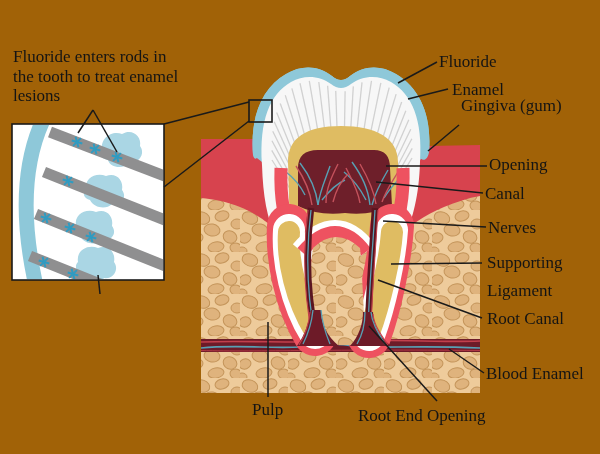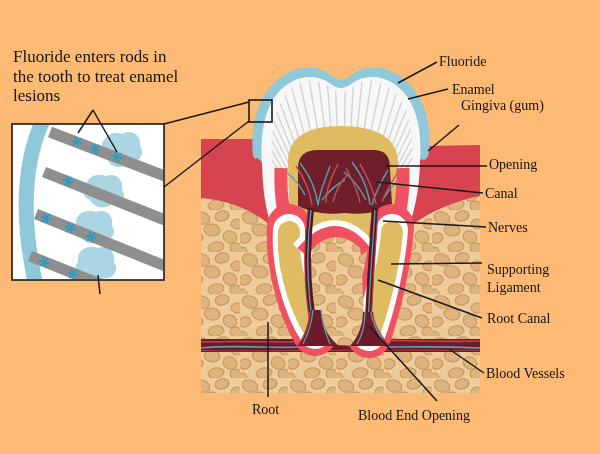--- a/index.html
+++ b/index.html
@@ -1,19 +1,19 @@
 <!DOCTYPE html>
 <html><head>
 <meta charset="utf-8">
 <style>
   html,body{margin:0;padding:0;background:#fff;}
-  #stage{position:relative;width:600px;height:454px;background:#fdba74;overflow:hidden;
+  #stage{position:relative;width:600px;height:454px;background:#a16207;overflow:hidden;
          font-family:"Liberation Serif","DejaVu Serif",serif;color:#141414;}
   #art{position:absolute;left:0;top:0;}
-  .lbl{position:absolute;font-size:14px;line-height:21px;white-space:nowrap;color:#141414;}
+  .lbl{position:absolute;font-size:17px;line-height:21px;white-space:nowrap;color:#141414;}
   .cap{position:absolute;font-size:17px;line-height:19.5px;color:#141414;}
   .wrap{white-space:normal;}
 </style>
 </head>
 <body>
 
 <div id="stage">
 
 <svg id="art" width="600" height="454" viewBox="0 0 600 454">
   <defs>
@@ -228,19 +228,19 @@
 </svg>
 
 <div class="cap wrap" style="left:13px;top:47px;width:170px;">Fluoride enters rods in the tooth to treat enamel lesions</div>
 
 <div class="lbl" style="left:439px;top:51px;">Fluoride</div>
 <div class="lbl" style="left:452px;top:79px;text-align:center;">Enamel</div>
 <div class="lbl" style="left:461px;top:95px;">Gingiva (gum)</div>
 <div class="lbl" style="left:489px;top:154px;">Opening</div>
 <div class="lbl" style="left:485px;top:183px;">Canal</div>
 <div class="lbl" style="left:488px;top:217px;">Nerves</div>
-<div class="lbl wrap" style="left:487px;top:249px;width:100px;line-height:18px;margin-top:12px;">Supporting Ligament</div>
+<div class="lbl wrap" style="left:487px;top:249px;width:100px;line-height:28px;">Supporting Ligament</div>
 <div class="lbl" style="left:487px;top:308px;text-align:right;">Root Canal</div>
-<div class="lbl" style="left:486px;top:363px;">Blood Vessels</div>
-<div class="lbl" style="left:252px;top:399px;">Root</div>
-<div class="lbl" style="left:358px;top:405px;">Blood End Opening</div>
+<div class="lbl" style="left:486px;top:363px;">Blood Enamel</div>
+<div class="lbl" style="left:252px;top:399px;">Pulp</div>
+<div class="lbl" style="left:358px;top:405px;">Root End Opening</div>
 
 </div>
 
 </body></html>

